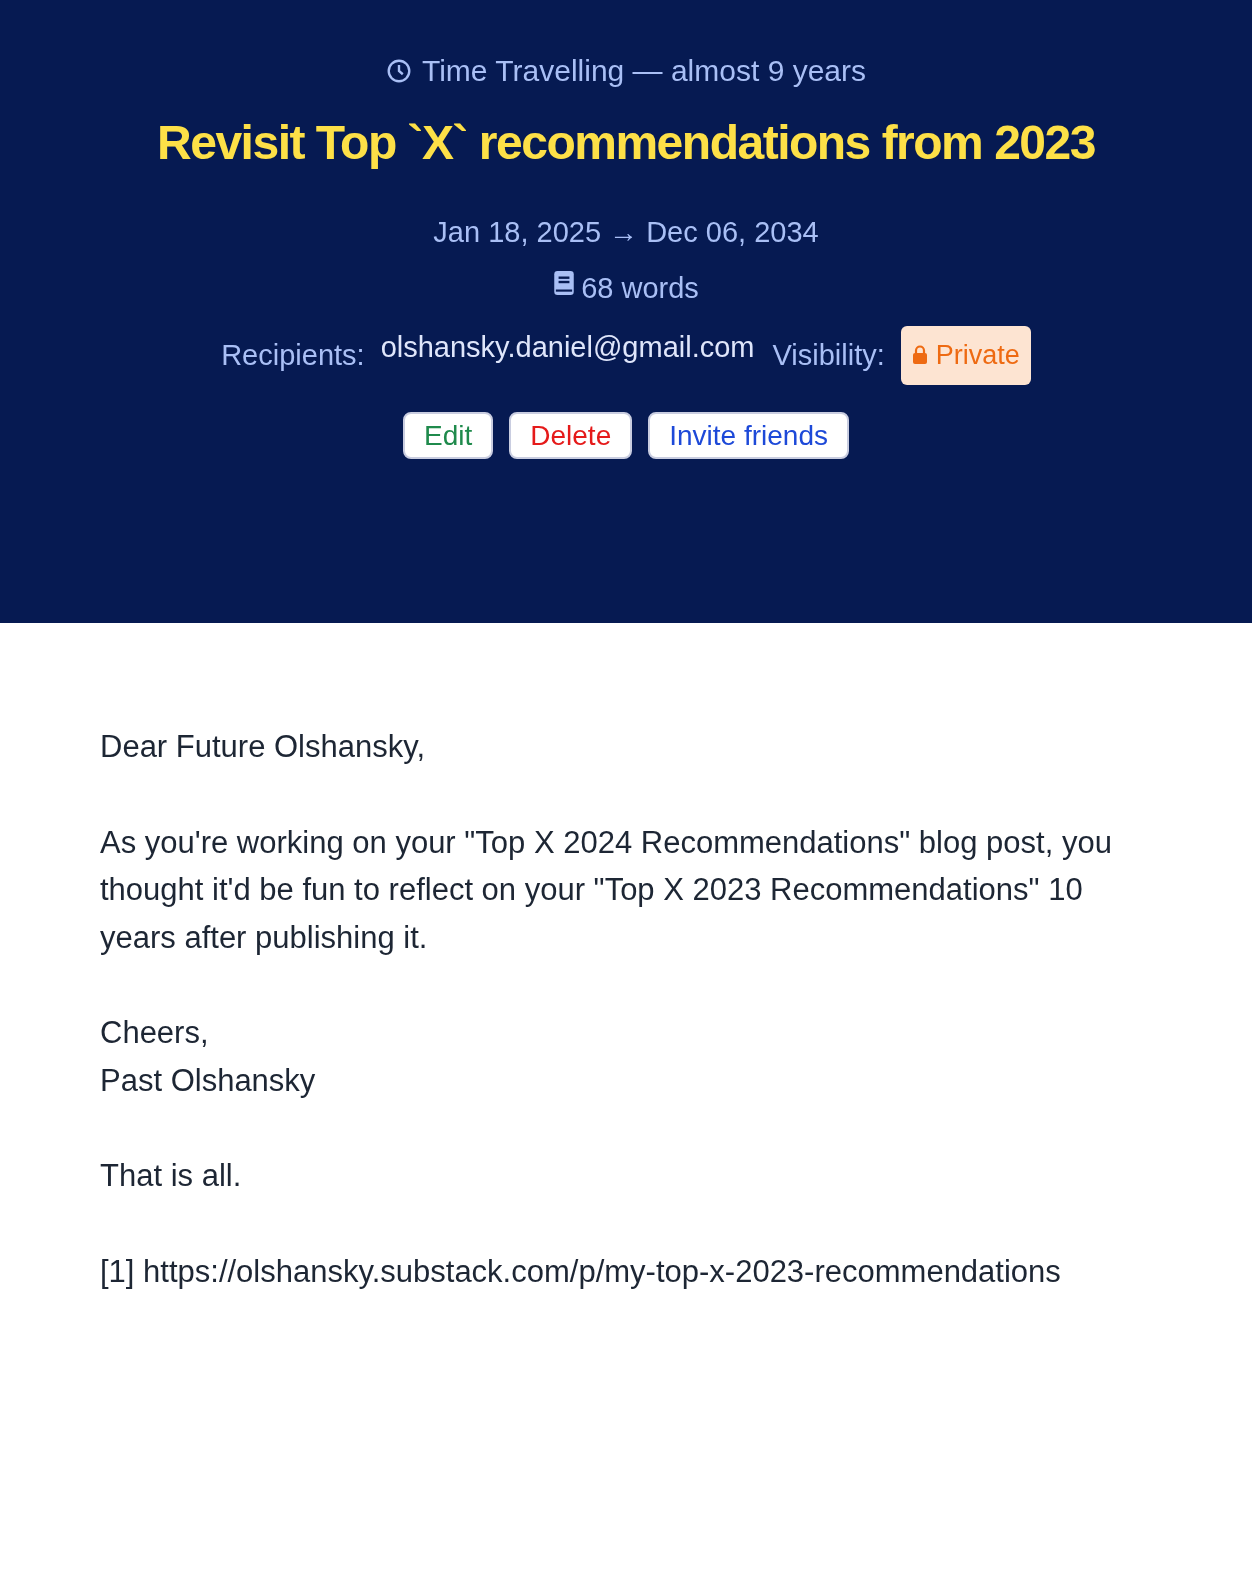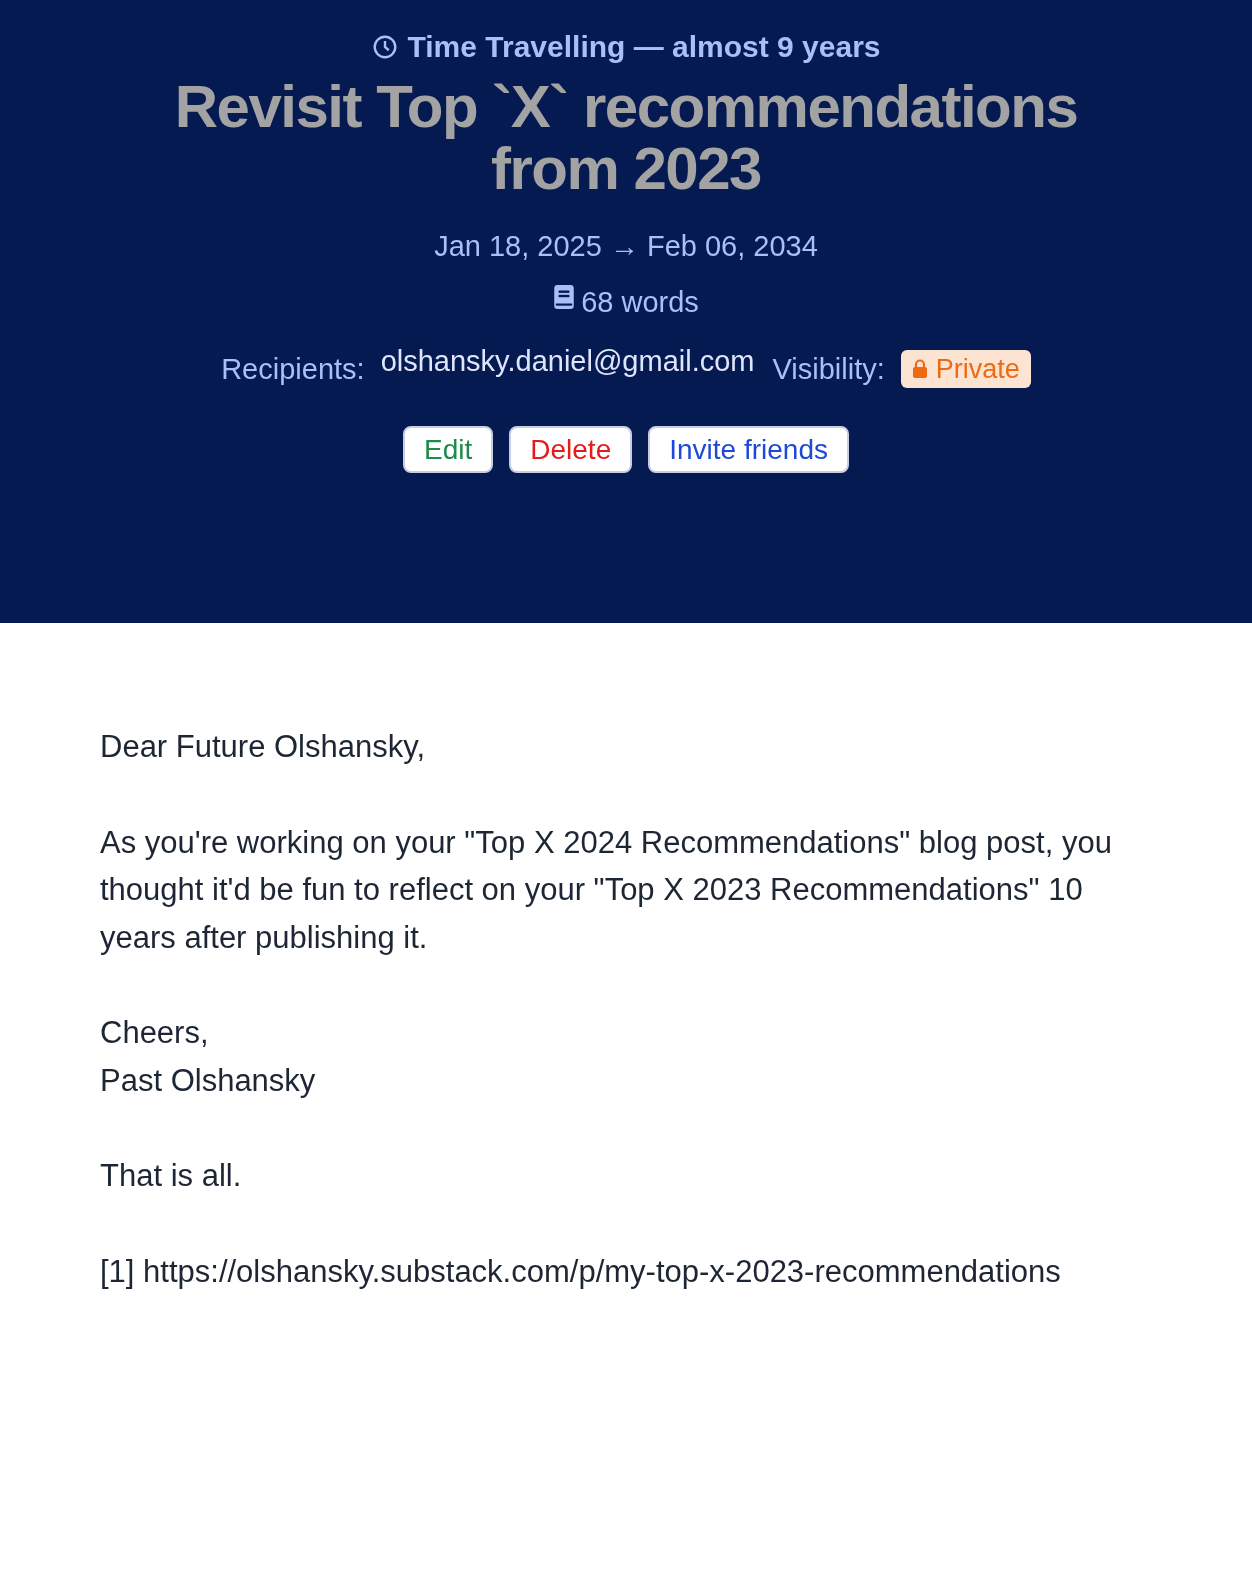--- a/index.html
+++ b/index.html
@@ -1,27 +1,27 @@
 <!DOCTYPE html>
 <html><head>
 <meta charset="utf-8">
 <style>
   html, body { margin:0; padding:0; background:#ffffff; }
   body { width:1252px; height:1572px; overflow:hidden; font-family:"Liberation Sans", "DejaVu Sans", sans-serif; }
   .hero { background:#061a52; height:623px; box-sizing:border-box; text-align:center; color:#a9bff5; }
-  .eyebrow { padding-top:28px; font-size:30px; line-height:38px; display:flex; justify-content:center; align-items:center; gap:10px;font-weight:bold; }
+  .eyebrow { padding-top:52px; font-size:30px; line-height:38px; display:flex; justify-content:center; align-items:center; gap:10px; }
   .eyebrow svg { width:26px; height:26px; }
-  .title { color:#a3a3a3; font-weight:bold; font-size:60px; line-height:62px; margin:10px auto 0; width:960px; letter-spacing:-1.5px; }
+  .title { color:#fde047; font-weight:bold; font-size:48px; line-height:86px; margin:10px auto 0; width:960px; letter-spacing:-1.5px; }
   .dates { margin-top:28px; font-size:29px; line-height:36px; }
   .words { margin-top:20px; font-size:29px; line-height:36px; display:flex; justify-content:center; align-items:flex-start; gap:6px; }
   .words svg { width:22px; height:26px; }
   .meta { margin-top:18px; font-size:29px; line-height:46px; display:flex; justify-content:center; align-items:center; }
   .meta .lbl { color:#a9bff5; }
   .meta .email { color:#dfe6fb; margin:0 18px 16px 16px; }
-  .badge { margin-left:16px; background:#fde4d2; color:#ee6a12; border-radius:6px; height:38px; padding:0 11px; display:flex; align-items:center; gap:8px; font-size:27px; }
+  .badge { margin-left:16px; background:#fde4d2; color:#ee6a12; border-radius:6px; height:59px; padding:0 11px; display:flex; align-items:center; gap:8px; font-size:27px; }
   .badge svg { width:16px; height:20px; }
   .actions { margin-top:26px; display:flex; justify-content:center; gap:16px; }
   .btn { background:#fff; border:2px solid #c9cde0; border-radius:8px; height:47px; padding:0 19px; font-size:28px; font-family:"Liberation Sans", sans-serif; display:flex; align-items:center; box-sizing:border-box; cursor:pointer; }
   .btn.edit { color:#1f8a4c; }
   .btn.invite { color:#1d49d8; }
   .btn.delete { color:#e51a1a; }
   .content { padding:100px 0 0 88px; color:#1d2634; font-size:31px; line-height:47.5px; }
   .content p { margin:0 0 48px 12px; max-width:1040px; }
 </style>
 </head>
@@ -29,21 +29,21 @@
 
 <div class="hero">
   <div class="eyebrow">
     <svg viewBox="0 0 24 24" fill="none" stroke="#a9bff5" stroke-width="2.2">
         <circle cx="12" cy="12" r="9.5"></circle>
         <path d="M12 6.5V12l3.5 3"></path>
       </svg>
     <span>Time Travelling — almost 9 years</span>
   </div>
   <div class="title">Revisit Top `X` recommendations from 2023</div>
-  <div class="dates">Jan 18, 2025 → Feb 06, 2034</div>
+  <div class="dates">Jan 18, 2025 → Dec 06, 2034</div>
   <div class="words">
     <svg viewBox="0 0 20 24">
         <rect x="1" y="1" width="18" height="22" rx="3" fill="#a9bff5"></rect>
         <rect x="5" y="6" width="10" height="2.2" fill="#061a52"></rect>
         <rect x="5" y="10" width="10" height="2.2" fill="#061a52"></rect>
         <rect x="2.5" y="18" width="15" height="2" fill="#061a52"></rect>
       </svg>
     <span>68 words</span>
   </div>
   <div class="meta">

